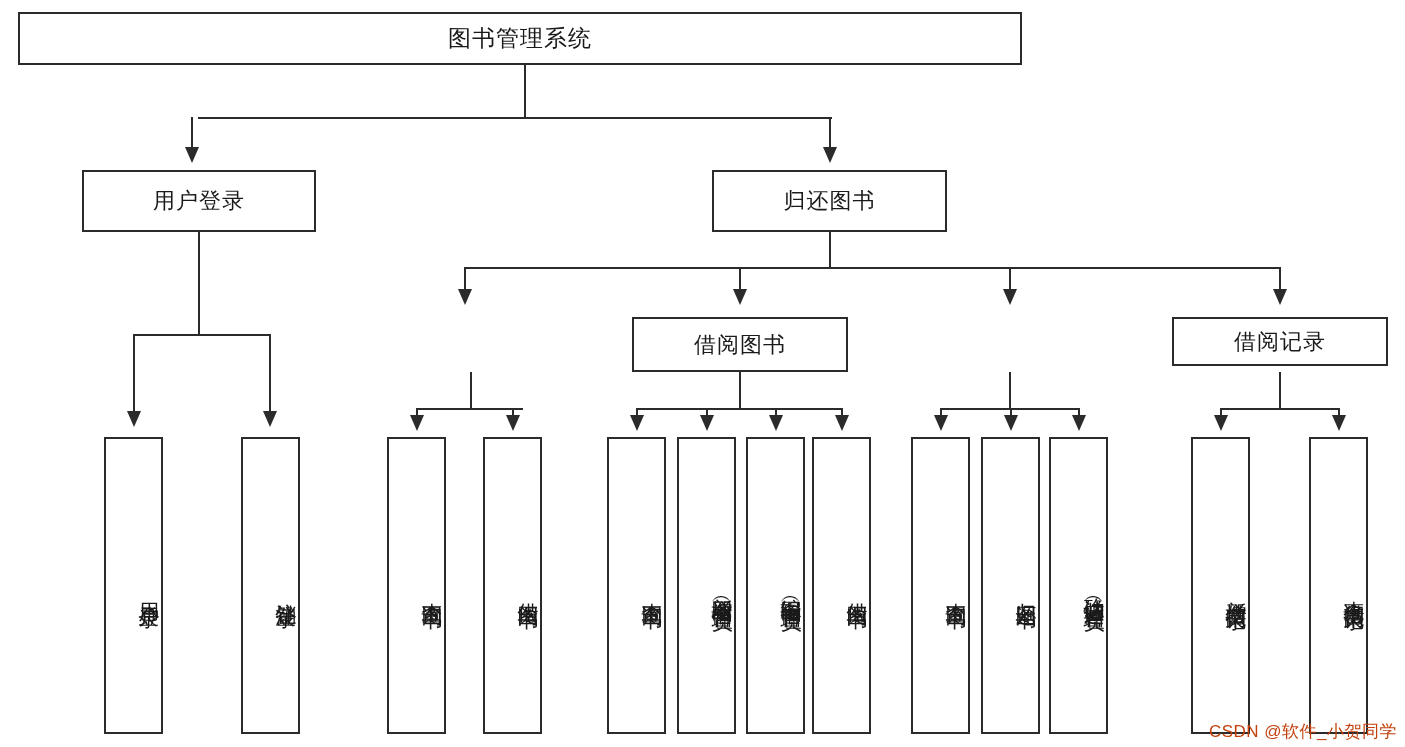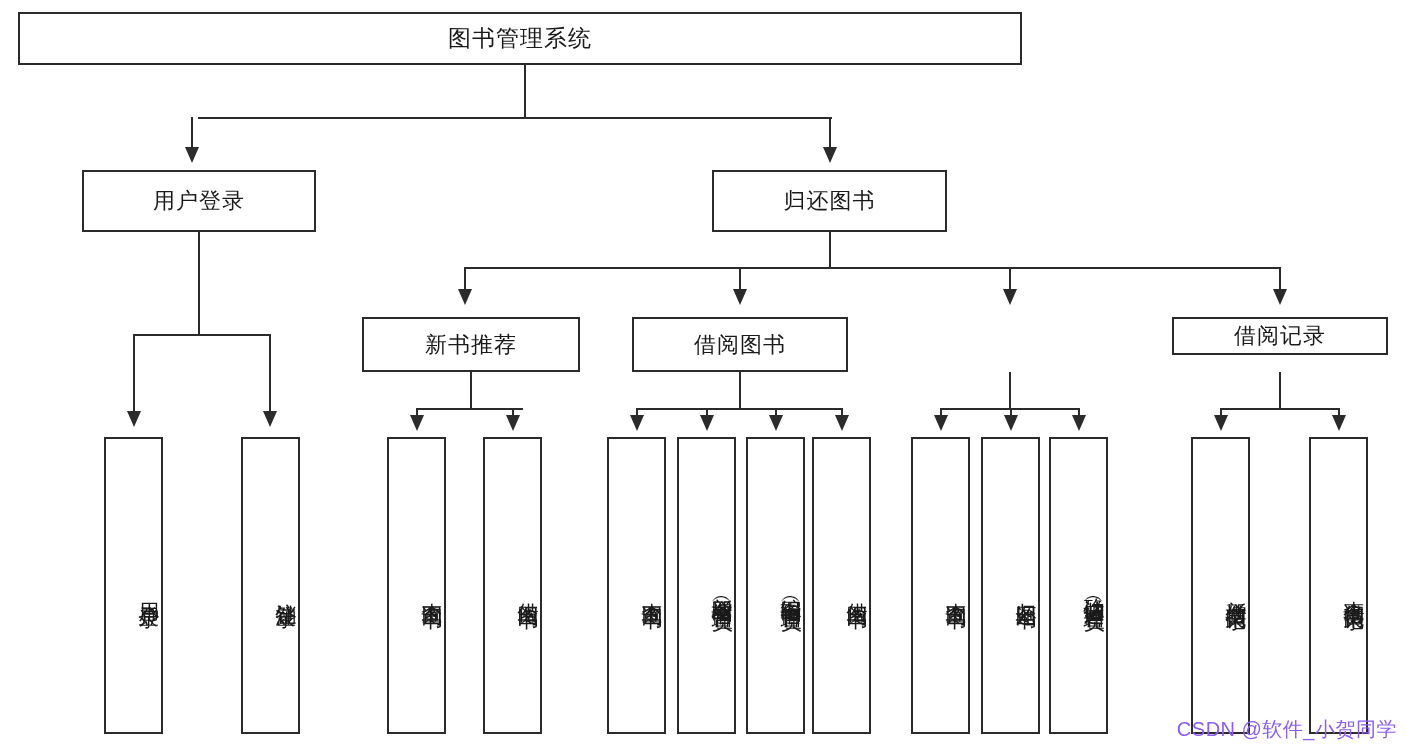--- a/index.html
+++ b/index.html
@@ -67,22 +67,22 @@
     height: 0;
     border-left: 7px solid transparent;
     border-right: 7px solid transparent;
     border-top: 16px solid #2b2b2b;
   }
   
   #watermark {
     position: absolute;
     right: 8px;
     bottom: 4px;
-    font-size: 20px;
-    color: #8b5cf6;
+    font-size: 17px;
+    color: #c2410c;
     letter-spacing: 0.5px;
     white-space: nowrap;
     pointer-events: none;
   }
 </style>
 </head>
 <body>
 
 <div id="canvas">
 
@@ -119,27 +119,24 @@
 
   <div class="ln vline" style="left:464px; top:267px; height:25px;"></div>
   <div class="arrow" style="left:458px; top:289px;"></div>
   <div class="ln vline" style="left:739px; top:267px; height:25px;"></div>
   <div class="arrow" style="left:733px; top:289px;"></div>
   <div class="ln vline" style="left:1009px; top:267px; height:25px;"></div>
   <div class="arrow" style="left:1003px; top:289px;"></div>
   <div class="ln vline" style="left:1279px; top:267px; height:25px;"></div>
   <div class="arrow" style="left:1273px; top:289px;"></div>
 
-  <div class="node h" style="left:362px; top:317px; width:218px; height:55px;">
-    <span>新书推荐</span>
-  </div>
   <div class="node h" style="left:632px; top:317px; width:216px; height:55px;">
     <span>借阅图书</span>
   </div>
-  <div class="node h" style="left:1172px; top:317px; width:216px; height:38px;">
+  <div class="node h" style="left:1172px; top:317px; width:216px; height:49px;">
     <span>借阅记录</span>
   </div>
 
   <div class="ln vline" style="left:470px; top:372px; height:37px;"></div>
   <div class="ln hline" style="left:417px; top:408px; width:106px;"></div>
   <div class="ln vline" style="left:416px; top:408px; height:10px;"></div>
   <div class="arrow" style="left:410px; top:415px;"></div>
   <div class="ln vline" style="left:512px; top:408px; height:10px;"></div>
   <div class="arrow" style="left:506px; top:415px;"></div>
 

